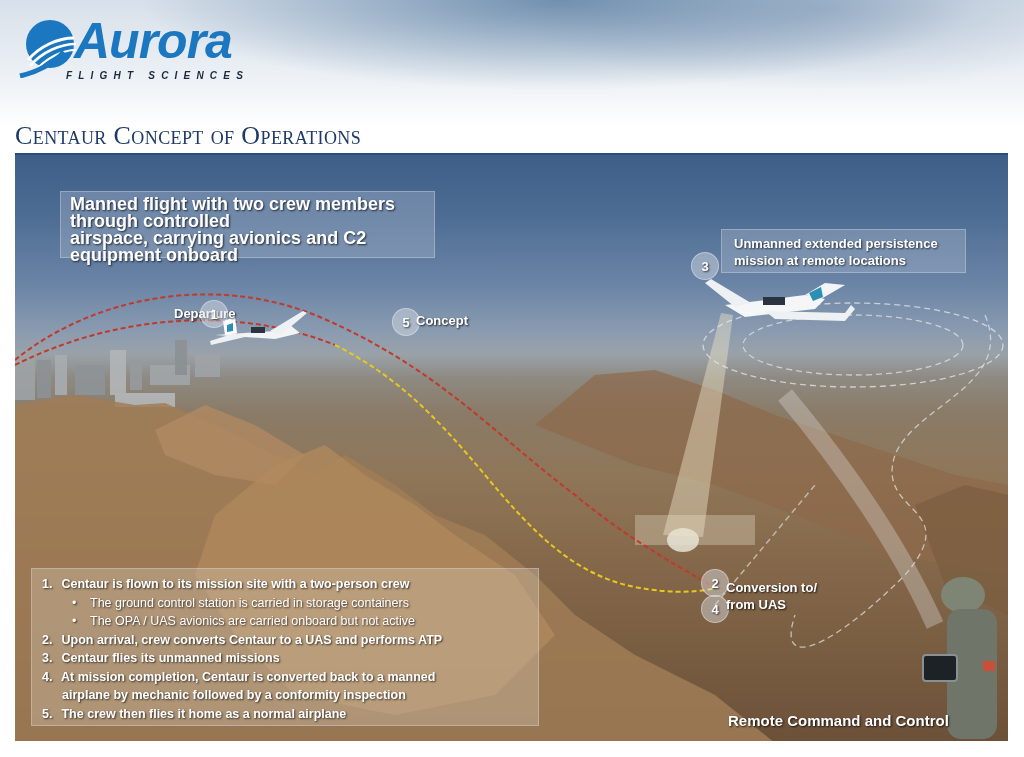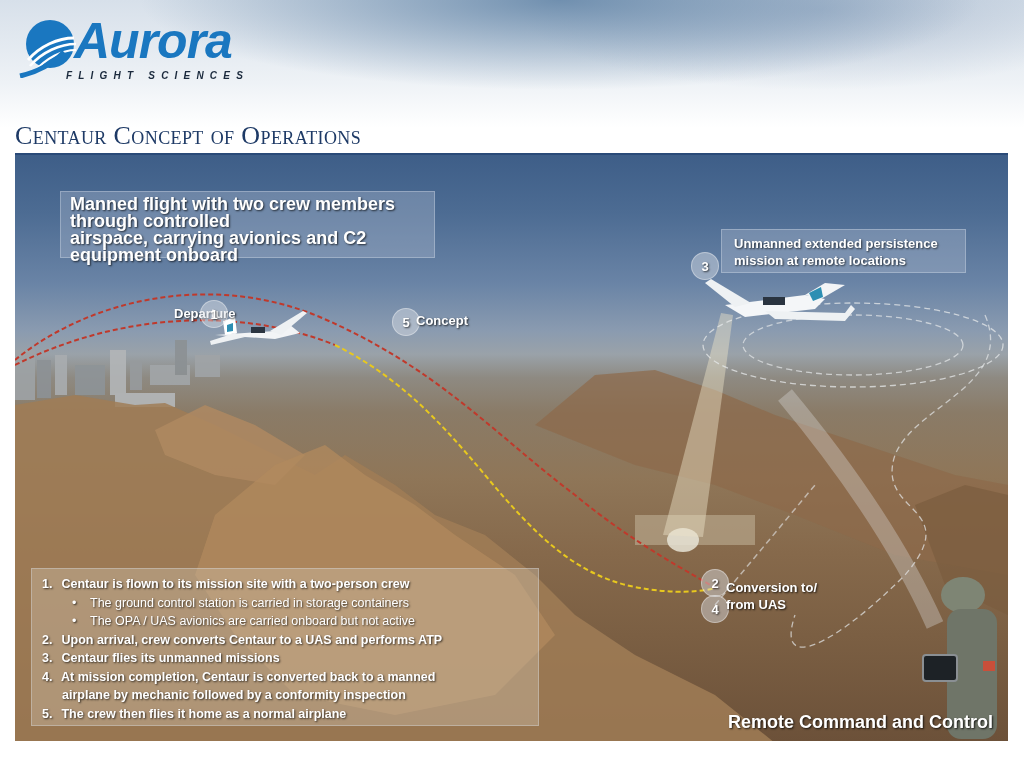--- a/index.html
+++ b/index.html
@@ -172,21 +172,21 @@
 
   <div class="marker" style="left:676px;top:97px;">3</div>
 
   <div class="marker" style="left:686px;top:414px;">2</div>
   <div class="marker" style="left:686px;top:440px;">4</div>
   <div class="label" style="left:711px;top:424px;line-height:17px;">
     <div>Conversion to/</div>
     <div>from UAS</div>
   </div>
 
-  <span class="label" style="left:713px;top:557px;font-size:18px;">Remote Command and Control</span>
+  <span class="label" style="left:713px;top:557px;font-size:15px;">Remote Command and Control</span>
 
   <div class="info-box box-steps">
     <span class="step"><span class="num">1.</span> <span>Centaur is flown to its mission site with a two-person crew</span></span>
     <span class="bullet"><span class="dot">•</span><span>The ground control station is carried in storage containers</span></span>
     <span class="bullet"><span class="dot">•</span><span>The OPA / UAS avionics are carried onboard but not active</span></span>
     <span class="step"><span class="num">2.</span> <span>Upon arrival, crew converts Centaur to a UAS and performs ATP</span></span>
     <span class="step"><span class="num">3.</span> <span>Centaur flies its unmanned missions</span></span>
     <span class="step"><span class="num">4.</span> <span>At mission completion, Centaur is converted back to a manned</span></span>
     <span class="step-cont">airplane by mechanic followed by a conformity inspection</span>
     <span class="step"><span class="num">5.</span> <span>The crew then flies it home as a normal airplane</span></span>

